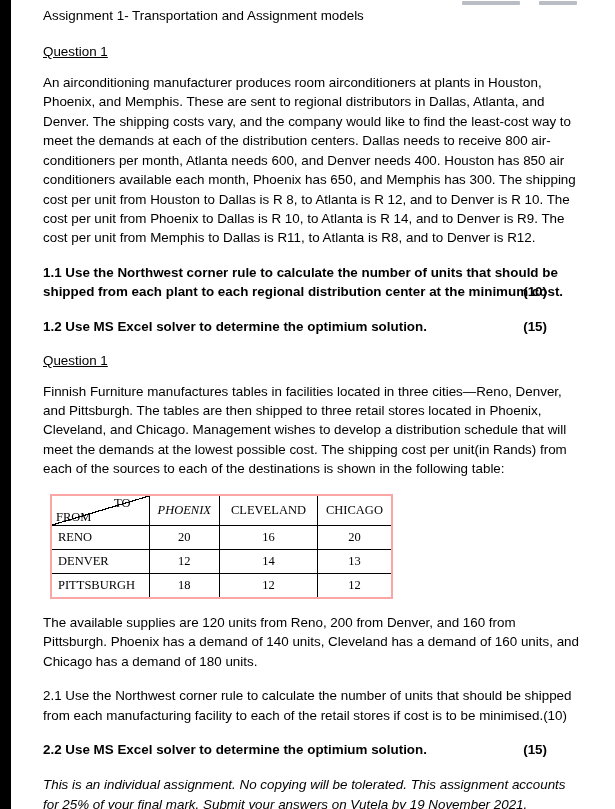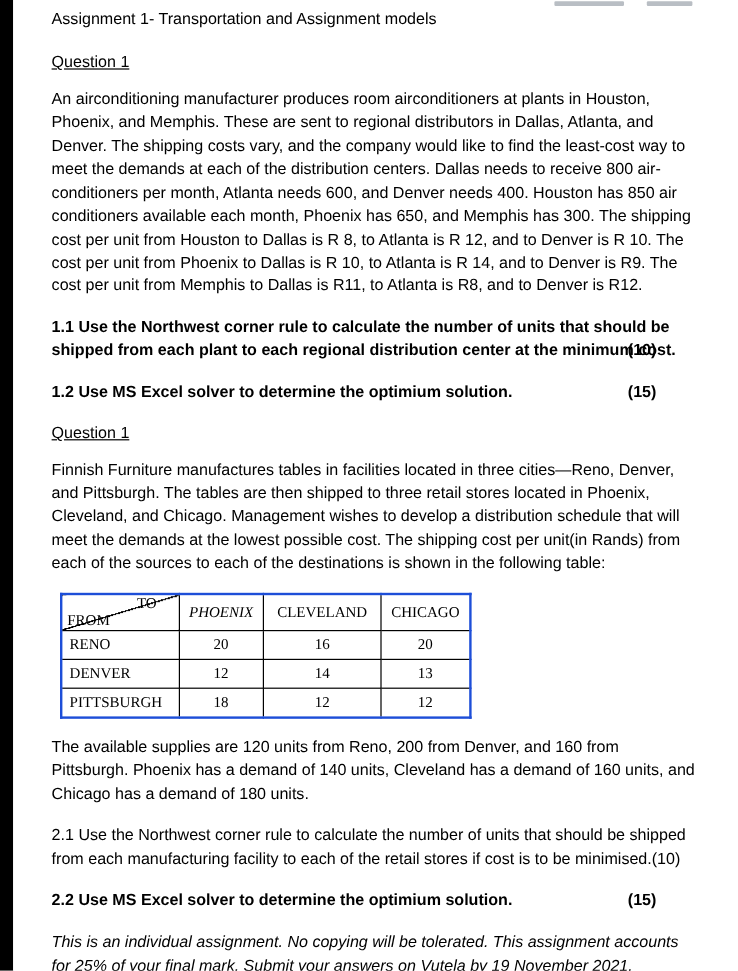--- a/index.html
+++ b/index.html
@@ -48,21 +48,21 @@
     right: 35px;
     bottom: 0;
     white-space: nowrap;
   }
   table.cost-table {
     border-collapse: collapse;
     margin: 2px 0 14px 7px;
     font-family: "Liberation Serif", serif;
     font-size: 12.5px;
     line-height: 1.2;
-    border: 2px solid #1d4ed8;
+    border: 2px solid #fca5a5;
   }
   table.cost-table td {
     border: 1px solid #000000;
   }
   td.corner {
     position: relative;
     width: 98px;
     height: 31px;
     background-image: linear-gradient(to bottom right,
       transparent calc(50% - 0.6px),

